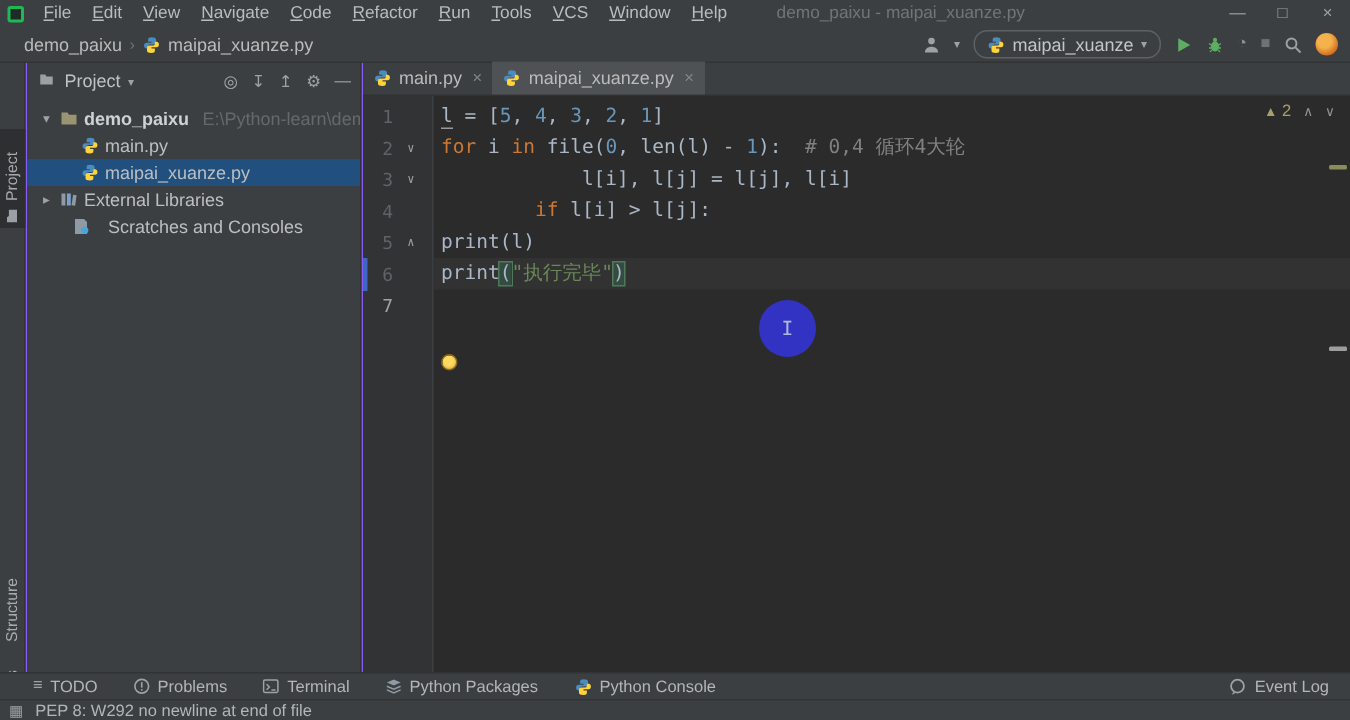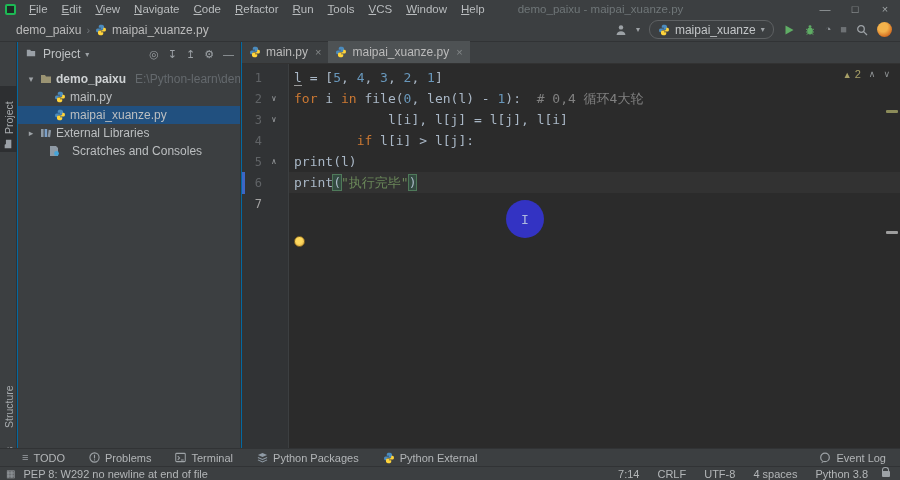--- a/index.html
+++ b/index.html
@@ -1,18 +1,18 @@
 <!DOCTYPE html>
 <html><head>
 <meta charset="utf-8">
 <style>
   * { margin:0; padding:0; box-sizing:border-box; }
   html,body { width:900px; height:480px; overflow:hidden; }
   body { font-family:"Liberation Sans", sans-serif; background:#2b2b2b; color:#bbbbbb; }
-  #app { position:relative; width:900px; height:480px; background:#0369a1; }
+  #app { position:relative; width:900px; height:480px; background:#8b5cf6; }
 
   
   .titlebar { position:absolute; left:0; top:0; width:900px; height:18px; background:#3c3f41;
     display:flex; align-items:center; font-size:11.5px; color:#b9bcbe; }
   .app-icon { width:11px; height:11px; margin:0 6px 0 5px; background:#1e2b26; border:2px solid #1db954; border-radius:2px; }
   .menu-item { padding:0 7px; cursor:default; }
   .menu-item::first-letter { text-decoration:underline; }
   .win-title { margin-left:26px; color:#6f7678; }
   .win-controls { margin-left:auto; display:flex; }
   .win-btn { width:30px; text-align:center; color:#9fa4a6; font-size:11px; }
@@ -393,40 +393,32 @@
           </span>
           <span>Python Packages</span>
         </span>
         <span class="toolwin-item">
           <span class="toolwin-icon">
             <svg width="12" height="12" viewBox="0 0 16 16">
               <path fill="#4B8BBE" d="M8 1C6 1 5 1.8 5 3v2h3v1H3.5C2 6 1.4 7.3 1.4 8.5S2 11 3.5 11H5V9.2C5 8 6 7.5 7 7.5h3c1 0 2-.7 2-2V3c0-1.2-1.5-2-4-2z"></path>
               <path fill="#FFD43B" d="M8 15c2 0 3-.8 3-2v-2H8v-1h4.5c1.5 0 2.1-1.3 2.1-2.5S14 5 12.5 5H11v1.8C11 8 10 8.5 9 8.5H6c-1 0-2 .7-2 2V13c0 1.2 1.5 2 4 2z"></path>
             </svg>
           </span>
-          <span>Python External</span>
+          <span>Python Console</span>
         </span>
       </span>
     <span class="toolwin-right">
       <span class="toolwin-icon">
           <svg width="12" height="12" viewBox="0 0 12 12">
             <circle cx="6" cy="5.4" r="4.3" fill="none" stroke="#9da2a6" stroke-width="1.2"></circle>
             <path d="M3.2 9.2L2.3 11.2l2.4-1.2" fill="#9da2a6"></path>
           </svg>
         </span>
       <span>Event Log</span>
     </span>
   </div>
 
   <div class="statusbar">
     <span class="sb-grid">▦</span>
     <span>PEP 8: W292 no newline at end of file</span>
-    <span class="sb-right">
-      <span>7:14</span>
-      <span>CRLF</span>
-      <span>UTF-8</span>
-      <span>4 spaces</span>
-      <span>Python 3.8</span>
-      <span class="lock"></span>
-    </span>
   </div>
 
 </div>
 
 </body></html>

